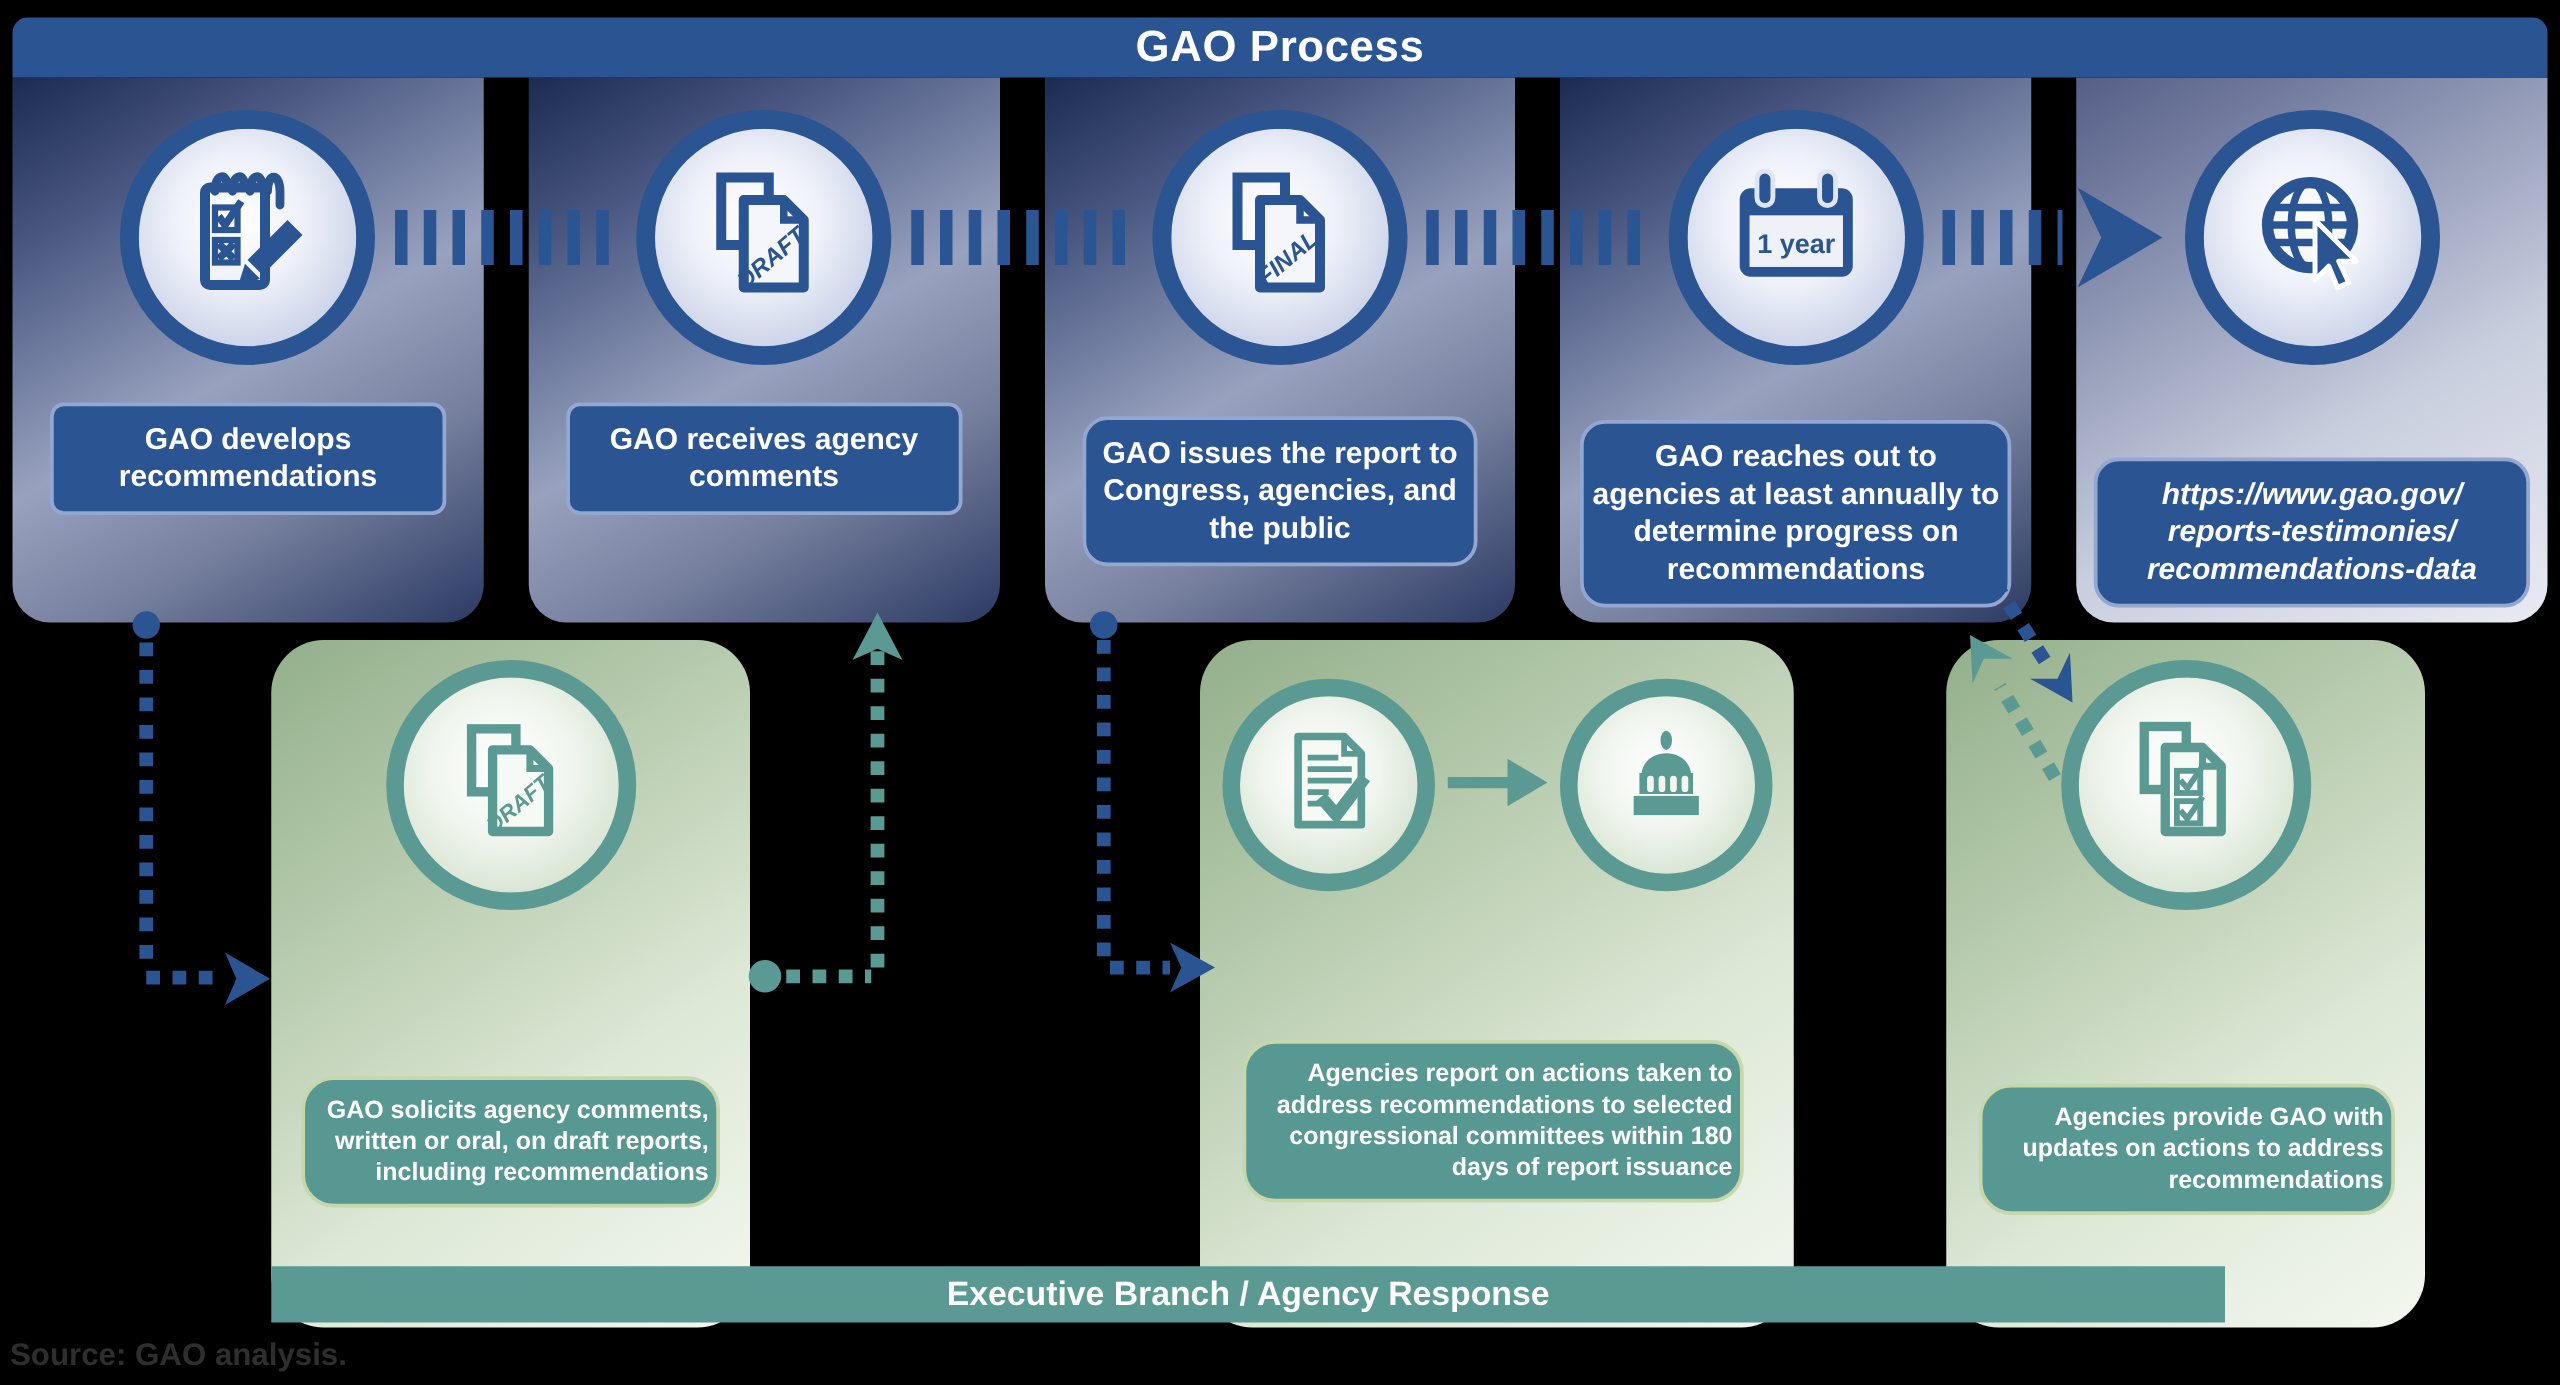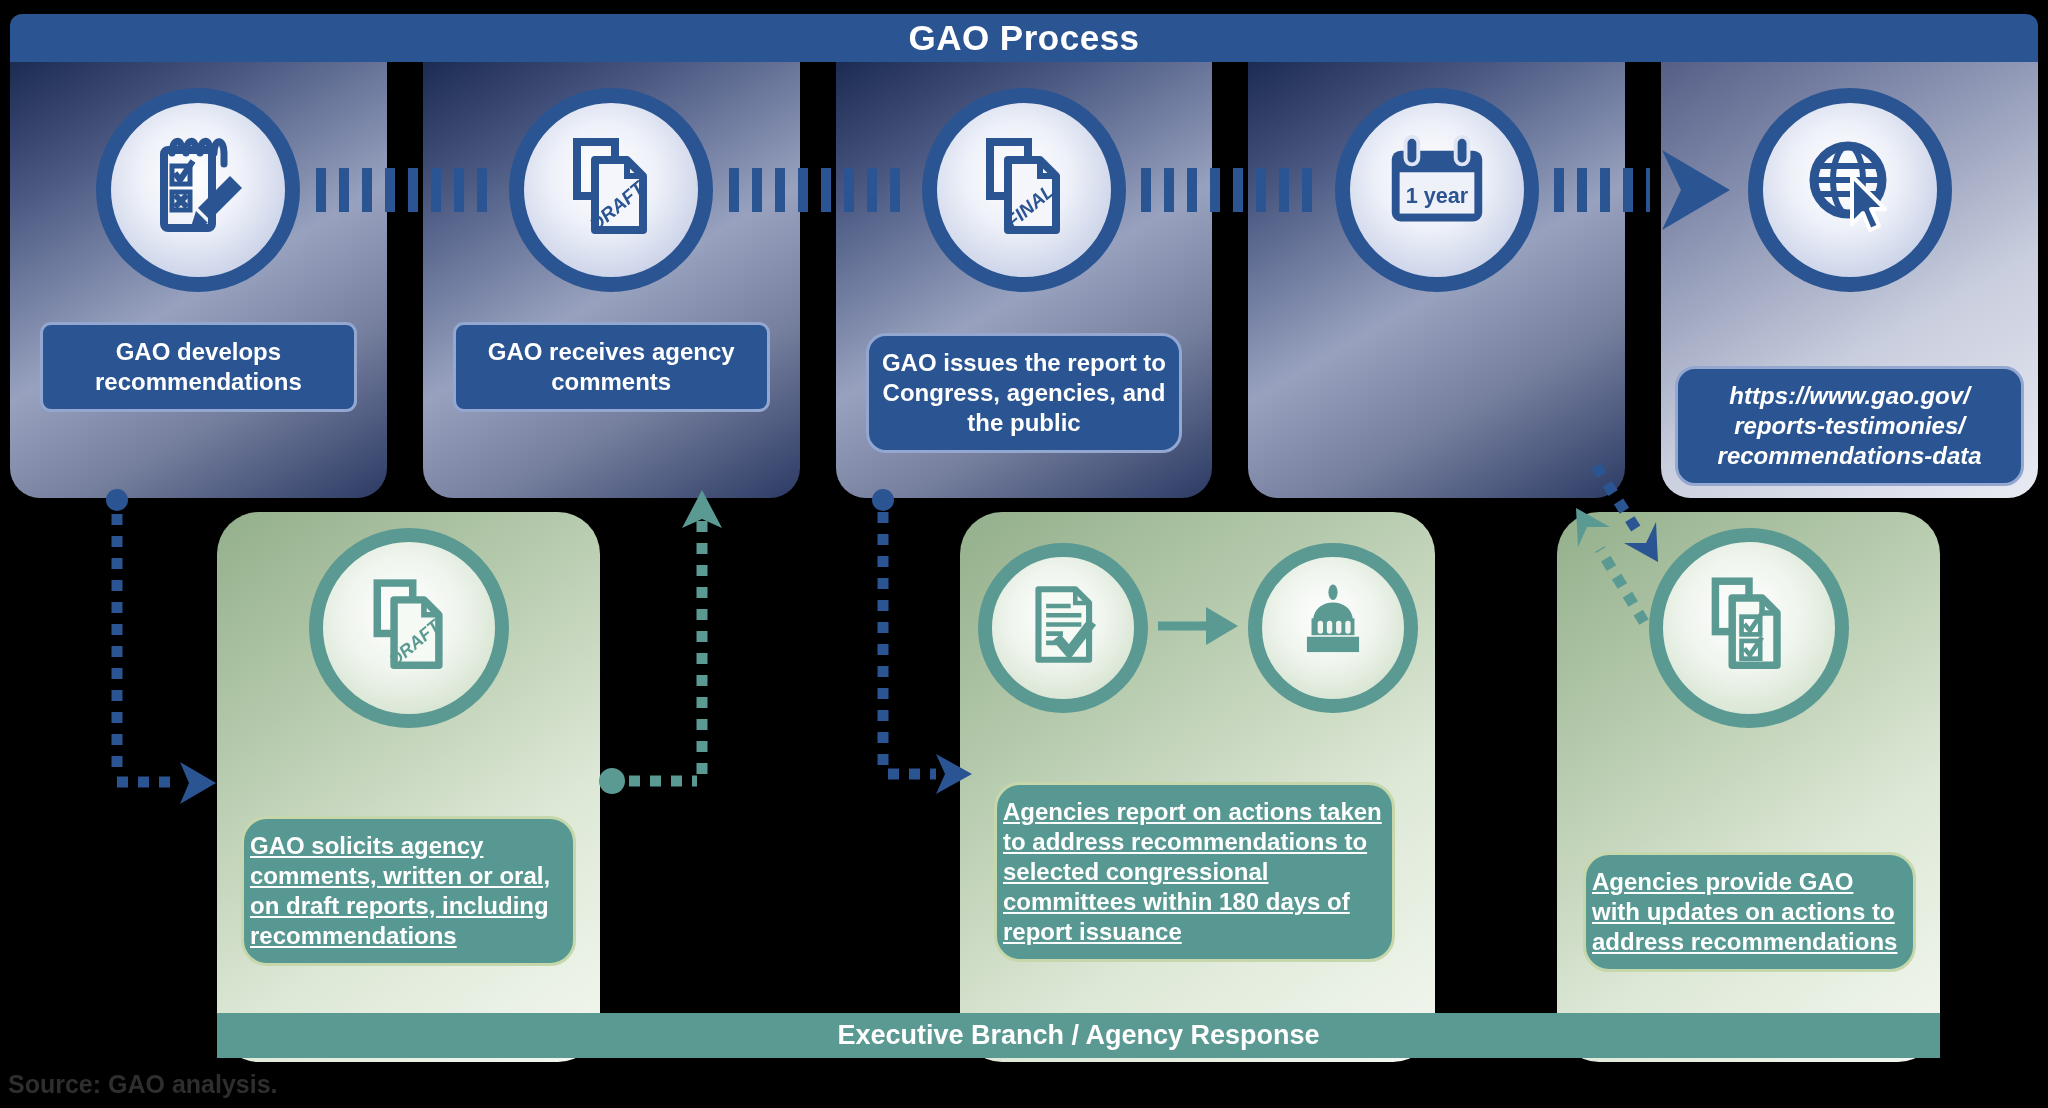--- a/index.html
+++ b/index.html
@@ -37,27 +37,27 @@
   #agency2{left:960px;width:475px;}
   #agency3{left:1557px;width:383px;}
   .acircle{width:172px;height:172px;border:14px solid #5b9a92;border-radius:50%;
     background:radial-gradient(circle at 46% 42%,#ffffff 0%,#f0f5ee 42%,#cfdfc9 88%,#c3d6bc 100%);
     display:flex;align-items:center;justify-content:center;}
   .acircle.single{position:absolute;top:16px;left:50%;transform:translateX(-50%);}
   .acircle.sm{width:142px;height:142px;}
   .dual-icons{position:absolute;top:31px;left:0;right:0;display:flex;align-items:center;
     justify-content:center;gap:10px;}
   .agency-box{position:absolute;background:#579992;border:3px solid #c6d7ab;border-radius:26px;
-    color:#fff;font-size:24px;line-height:1.25;text-align:left;padding:12px 6px;text-decoration:underline;}
+    color:#fff;font-size:20px;line-height:1.25;text-align:right;padding:12px 6px;}
   #agency1 .agency-box{left:24px;right:24px;bottom:96px;}
   #agency2 .agency-box{left:34px;right:40px;bottom:100px;}
   #agency3 .agency-box{left:26px;right:24px;bottom:90px;}
 
   
-  .footer-bar{position:absolute;left:217px;top:1013px;width:1723px;height:45px;background:#5b9a92;
+  .footer-bar{position:absolute;left:217px;top:1013px;width:1563px;height:45px;background:#5b9a92;
     color:#fff;font-size:27px;display:flex;align-items:center;justify-content:center;z-index:3;}
   .source-note{position:absolute;left:8px;top:1070px;color:#2e2e2e;font-size:25px;z-index:2;}
 
   
   #flow-arrows{position:absolute;left:0;top:0;z-index:4;pointer-events:none;}
   svg text{font-family:"Liberation Sans",sans-serif;}
 </style>
 </head>
 <body>
 
@@ -120,20 +120,21 @@
         <span>
           <svg width="118" height="118" viewBox="0 0 120 120">
             <rect x="14" y="22" width="92" height="72" rx="9" fill="#2b5492"></rect>
             <rect x="28" y="8" width="13" height="28" rx="6.5" fill="#2b5492" stroke="#dfe5f2" stroke-width="4"></rect>
             <rect x="79" y="8" width="13" height="28" rx="6.5" fill="#2b5492" stroke="#dfe5f2" stroke-width="4"></rect>
             <rect x="22" y="44" width="76" height="42" fill="#eef1f8"></rect>
             <text x="60" y="75" font-size="22" font-weight="bold" fill="#2b5492" text-anchor="middle">1 year</text>
           </svg>
         </span>
       </div>
+      <div class="step-box b4">GAO reaches out to agencies at least annually to determine progress on recommendations</div>
     </div>
 
     <div class="gpanel light">
       <div class="step-circle">
         <span>
           <svg width="120" height="120" viewBox="0 0 120 120">
             <circle cx="58" cy="52" r="34" fill="none" stroke="#2b5492" stroke-width="9"></circle>
             <ellipse cx="58" cy="52" rx="15" ry="34" fill="none" stroke="#2b5492" stroke-width="6"></ellipse>
             <path d="M27,38 H89 M24,52 H92 M27,66 H89" fill="none" stroke="#2b5492" stroke-width="6"></path>
             <polygon points="62,48 62,96 73,85 80,102 89,98 81,81 95,81" fill="#2b5492" stroke="#fff" stroke-width="4" stroke-linejoin="round"></polygon>

